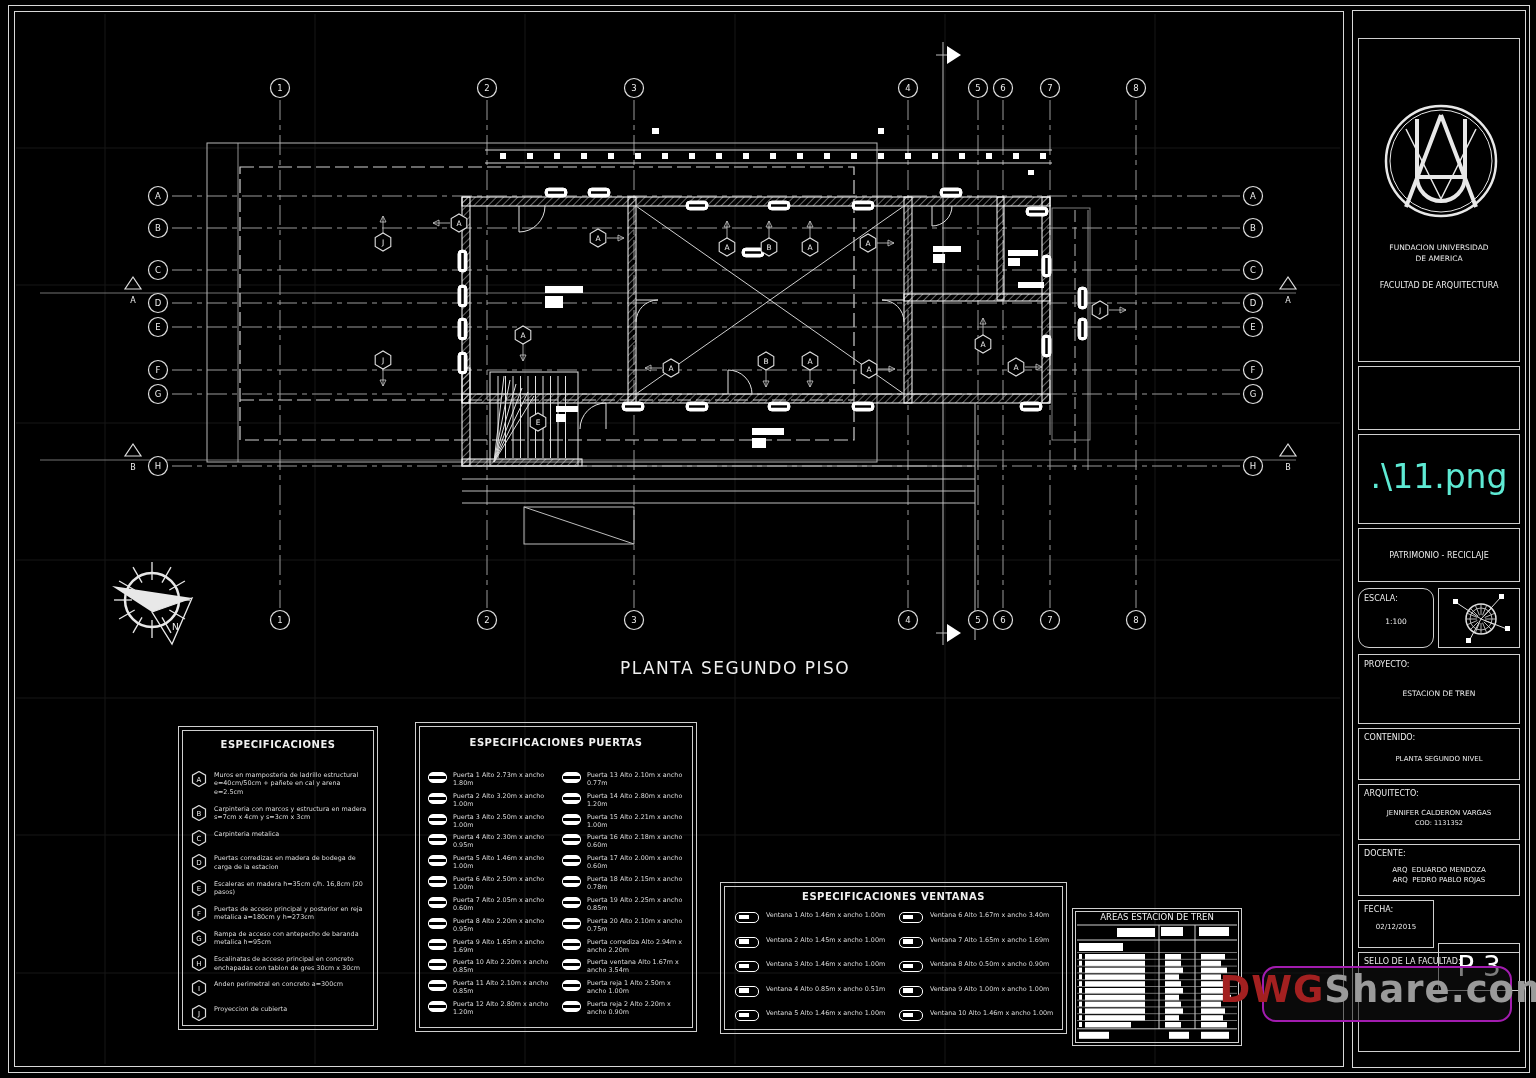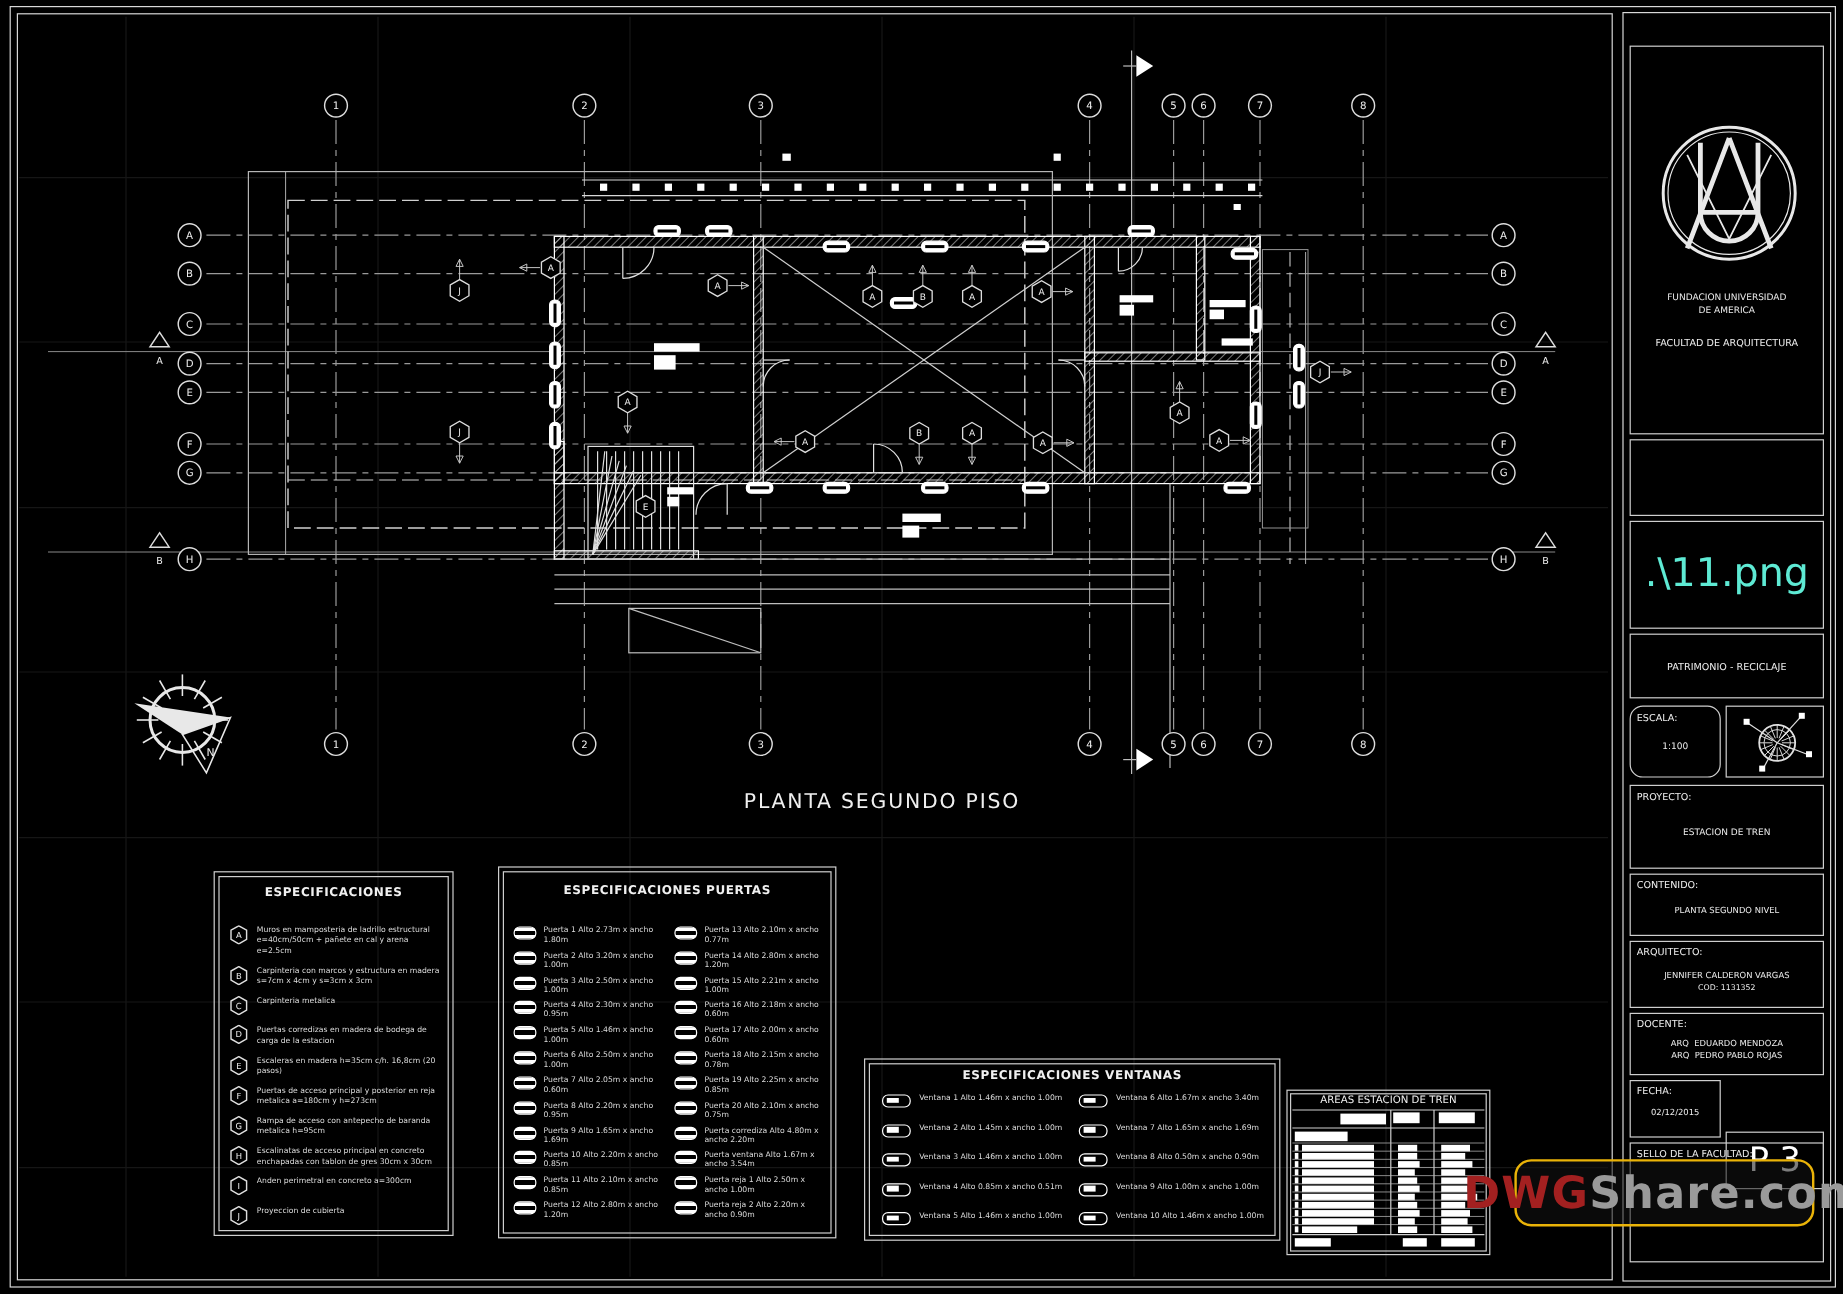--- a/index.html
+++ b/index.html
@@ -23,22 +23,22 @@
   .win-ico{flex:0 0 22px;height:9px;margin-right:7px;margin-top:1px;border:1px solid #fff;border-radius:5px;
            background:#000;position:relative;}
   .win-ico::after{content:"";position:absolute;left:3px;top:1.5px;width:10px;height:4.5px;background:#fff;}
 
   
   .tb-label{font-size:8px;color:#ececec;}
   .tb-center{text-align:center;}
 
   
   #watermark{position:absolute;left:1262px;top:966px;width:246px;height:52px;
-    border:2px solid #eab308;border-radius:14px;background:rgba(18,18,18,.55);
-    display:flex;align-items:center;justify-content:center;font-size:37px;font-weight:bold;letter-spacing:1px;}
+    border:2px solid #a21caf;border-radius:14px;background:rgba(18,18,18,.55);
+    display:flex;align-items:flex-start;justify-content:center;font-size:37px;font-weight:bold;letter-spacing:1px;}
   #watermark .dwg{color:#a32020;}
   #watermark .rest{color:#9a9a9a;}
 </style>
 </head>
 <body>
 
 <div id="stage">
 
   <svg class="abs" id="faintgrid" width="1536" height="1078" style="left:0;top:0;">
       <line x1="105" y1="14" x2="105" y2="1064" stroke="#161616" stroke-width="1"></line>
@@ -586,21 +586,21 @@
         <div class="door-item">
           <span class="door-ico"></span>
           <span>Puerta 19 Alto 2.25m x ancho 0.85m</span>
         </div>
         <div class="door-item">
           <span class="door-ico"></span>
           <span>Puerta 20 Alto 2.10m x ancho 0.75m</span>
         </div>
         <div class="door-item">
           <span class="door-ico"></span>
-          <span>Puerta corrediza Alto 4.80m x ancho 2.20m</span>
+          <span>Puerta corrediza Alto 2.94m x ancho 2.20m</span>
         </div>
         <div class="door-item">
           <span class="door-ico"></span>
           <span>Puerta ventana Alto 1.67m x ancho 3.54m</span>
         </div>
         <div class="door-item">
           <span class="door-ico"></span>
           <span>Puerta reja 1 Alto 2.50m x ancho 1.00m</span>
         </div>
         <div class="door-item">

